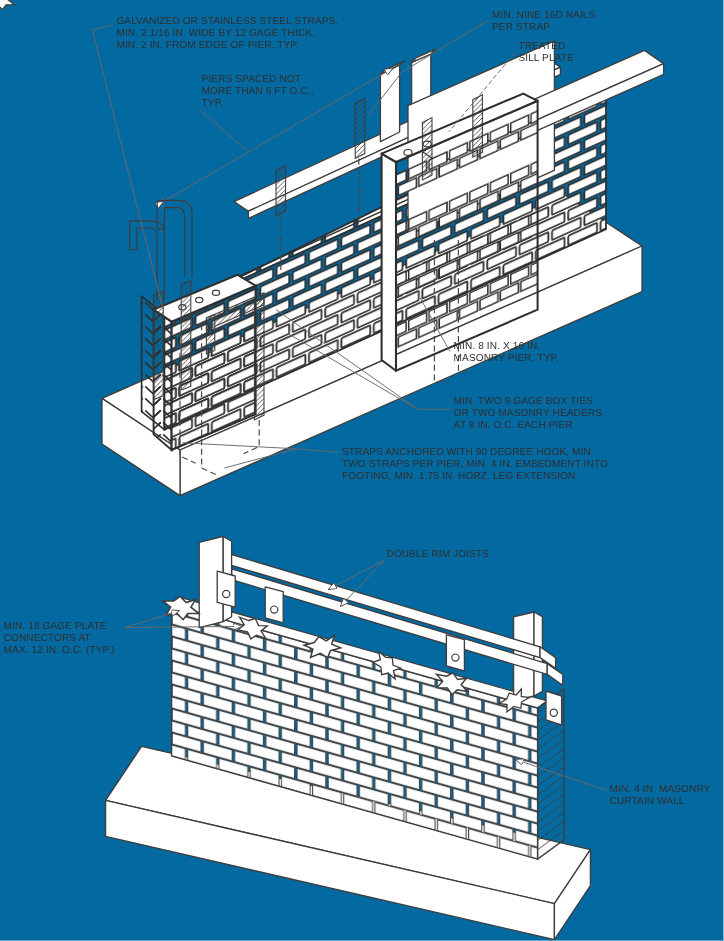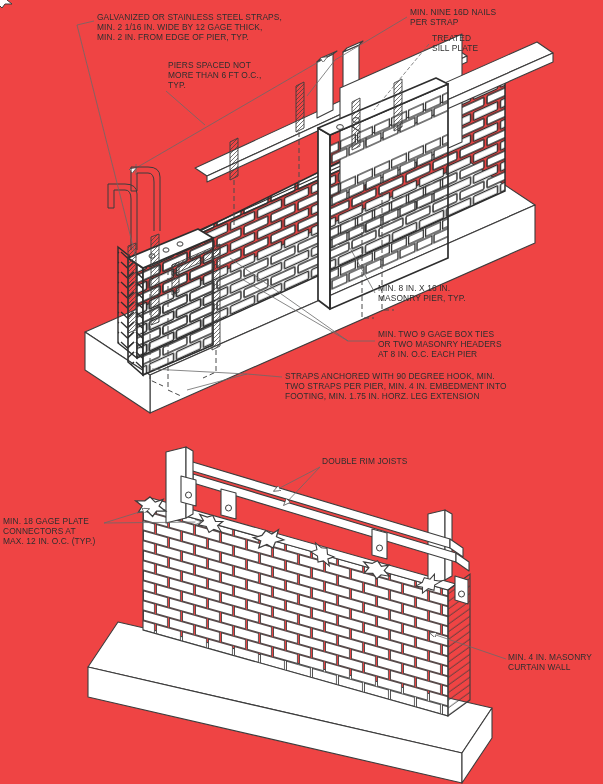--- a/index.html
+++ b/index.html
@@ -1,16 +1,16 @@
 <!DOCTYPE html>
 <html><head>
 <meta charset="utf-8">
 <style>
   html,body{margin:0;padding:0;background:#ffffff;}
-  .page{position:relative;width:603px;height:784px;background:#ef4444;overflow:hidden;
+  .page{position:relative;width:603px;height:784px;background:#0369a1;overflow:hidden;
         font-family:"Liberation Sans", sans-serif;}
   svg{display:block;}
   text{font-family:"Liberation Sans", sans-serif;font-size:8.4px;fill:#2f2f2f;letter-spacing:.1px;}
   .ln{stroke:#3d3d3d;stroke-width:1.1;fill:#ffffff;stroke-linejoin:round;}
   .lnb{stroke:#2e2e2e;stroke-width:1.7;fill:#ffffff;stroke-linejoin:round;}
   .wire{stroke:#3d3d3d;stroke-width:1;fill:none;stroke-linejoin:round;}
   .leader{stroke:#6a6a6a;stroke-width:.8;fill:none;}
   .dash{stroke:#4a4a4a;stroke-width:1;fill:none;stroke-dasharray:5 3;}
   .hatchfill{fill:url(#hatch);stroke:#3d3d3d;stroke-width:.9;}
 </style>

